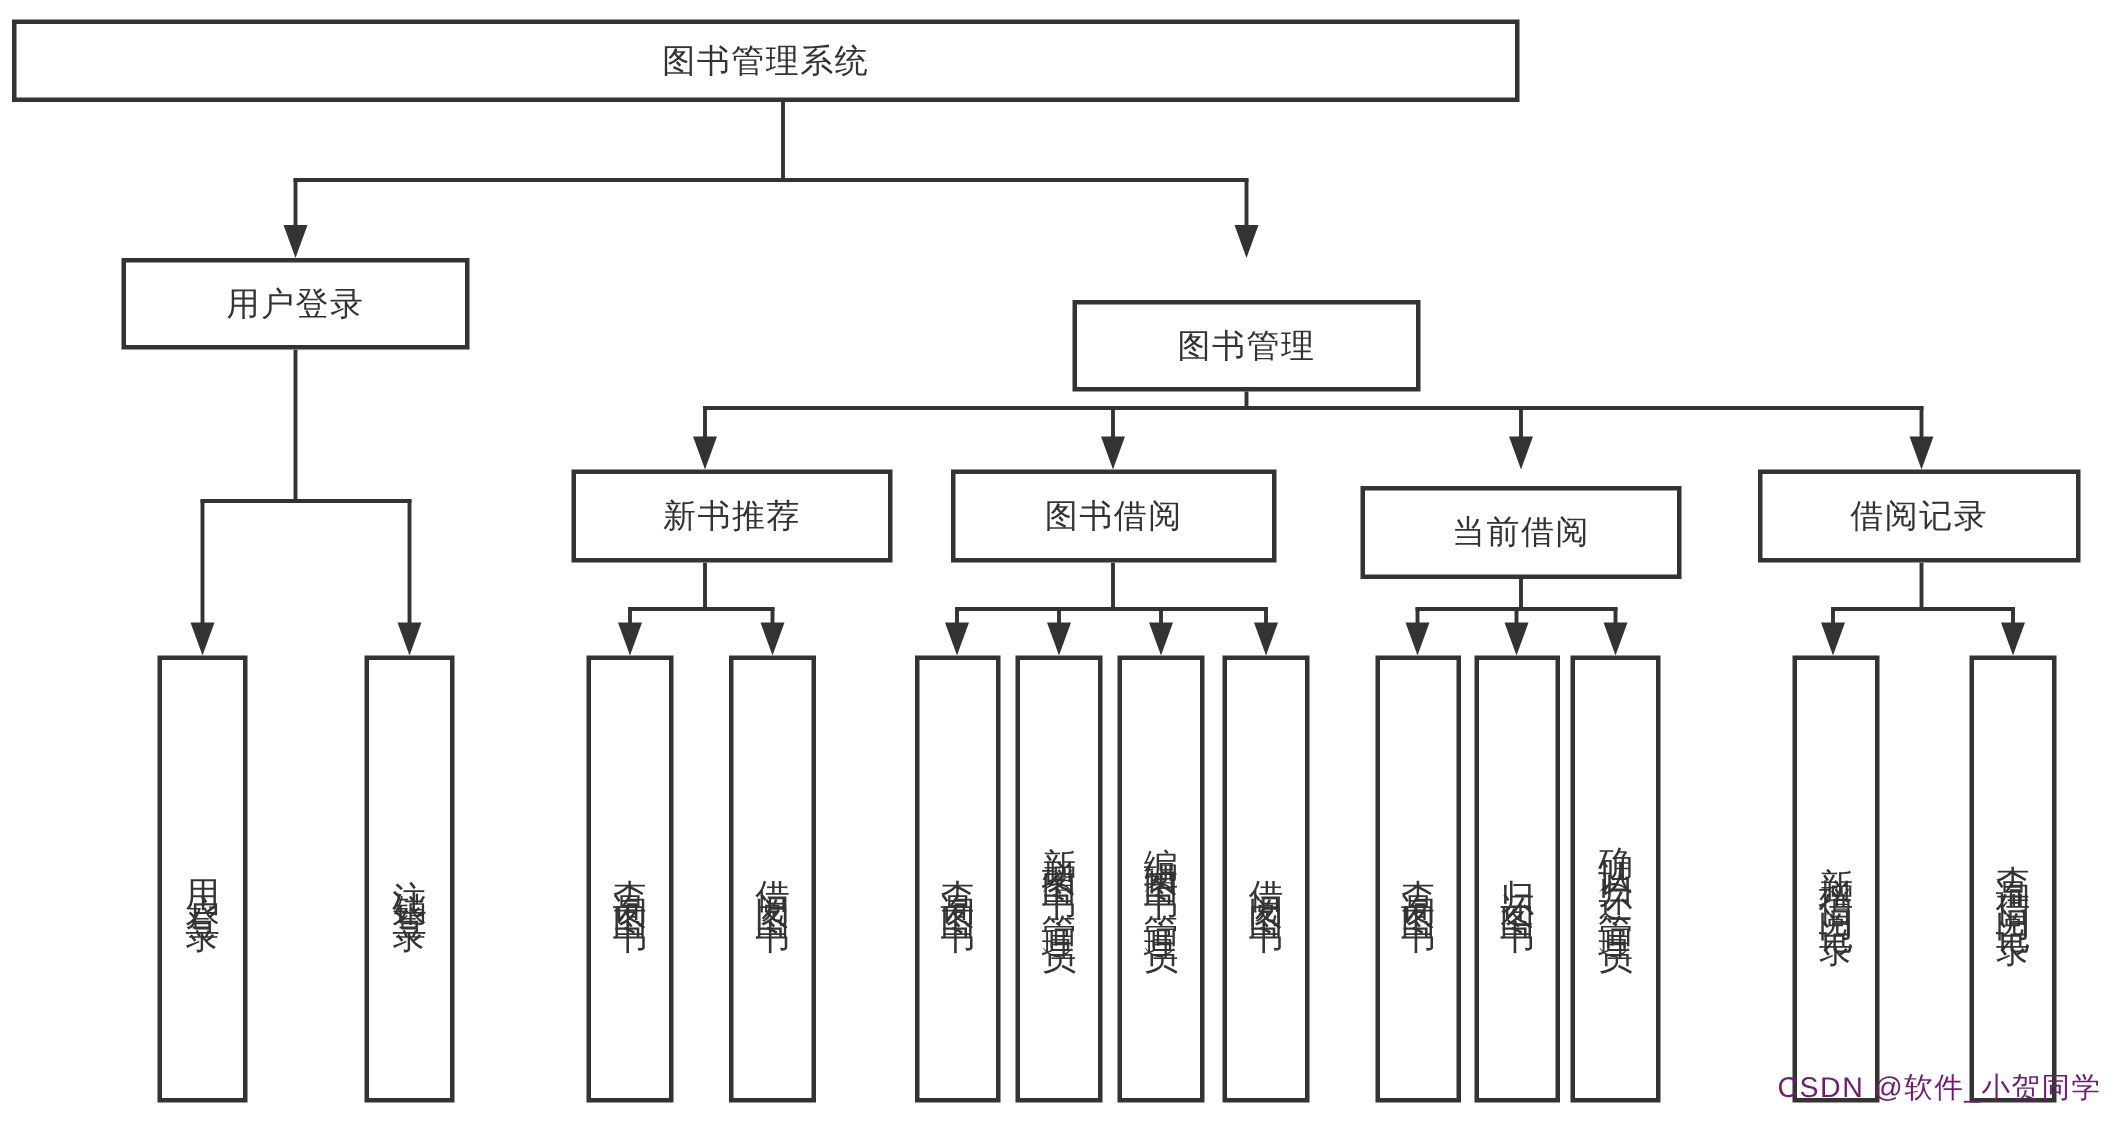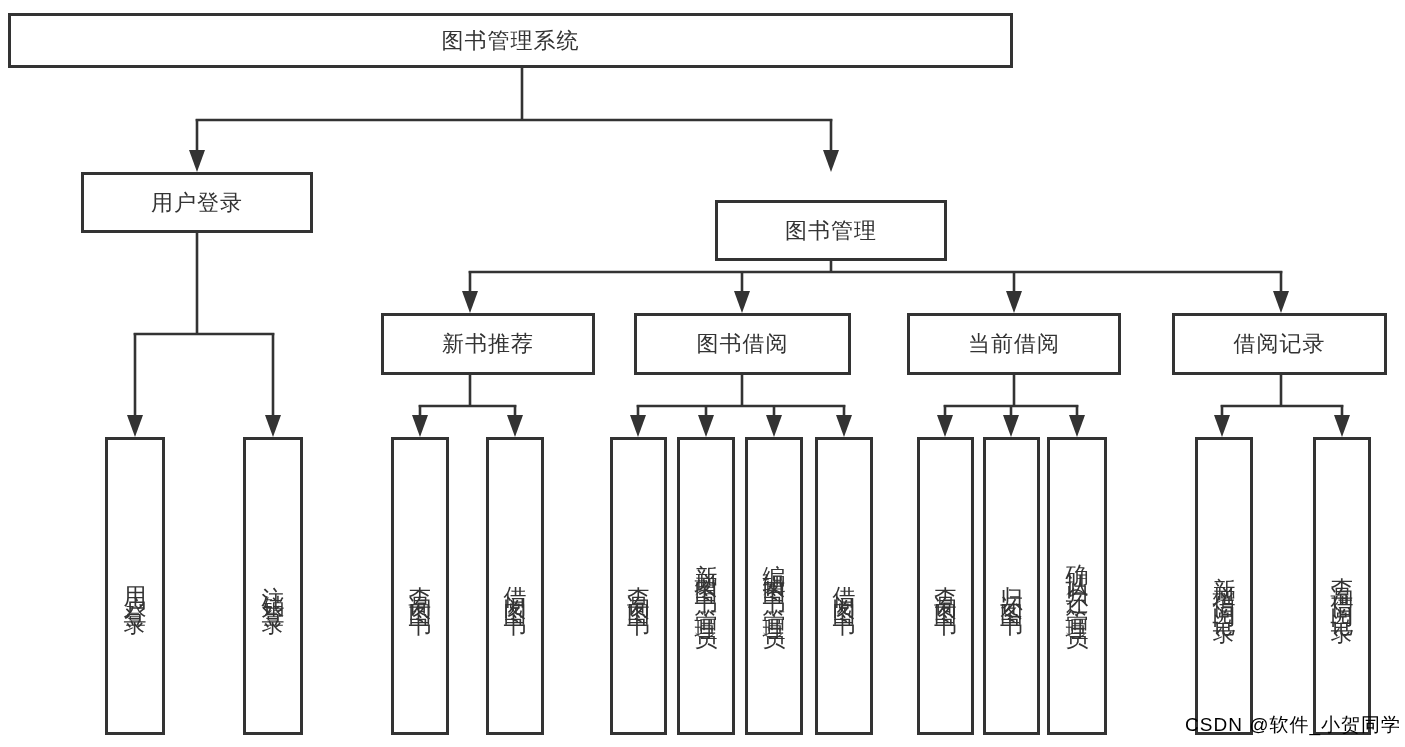--- a/index.html
+++ b/index.html
@@ -36,21 +36,21 @@
     text-orientation:mixed;
     letter-spacing:9px;
     line-height:1;
     white-space:nowrap;
   }
   .watermark{
     position:absolute;
     right:4px;
     top:712px;
     font-size:19px;
-    color:#000000;
+    color:#701a75;
     letter-spacing:1px;
     white-space:nowrap;
   }
 </style>
 </head>
 <body>
 
 <div id="stage">
 
   <svg id="wires" viewBox="0 0 1405 747" xmlns="http://www.w3.org/2000/svg">
@@ -132,21 +132,21 @@
   <div class="node node-h" style="left:715px;top:172px;width:232px;height:61px;margin-top:28px;">
     <span>图书管理</span>
   </div>
 
   <div class="node node-h" style="left:363px;top:313px;width:214px;height:62px;margin-left:18px;">
     <span>新书推荐</span>
   </div>
   <div class="node node-h" style="left:634px;top:313px;width:217px;height:62px;justify-content:center;">
     <span>图书借阅</span>
   </div>
-  <div class="node node-h" style="left:907px;top:313px;width:214px;height:62px;">
+  <div class="node node-h" style="left:907px;top:324px;width:214px;height:62px;">
     <span>当前借阅</span>
   </div>
   <div class="node node-h" style="left:1172px;top:313px;width:215px;height:62px;">
     <span>借阅记录</span>
   </div>
 
   <div class="node node-v" style="left:105px;top:437px;width:60px;height:298px;">
     <span class="vtext">用户登录</span>
   </div>
   <div class="node node-v" style="left:243px;top:437px;width:60px;height:298px;">

